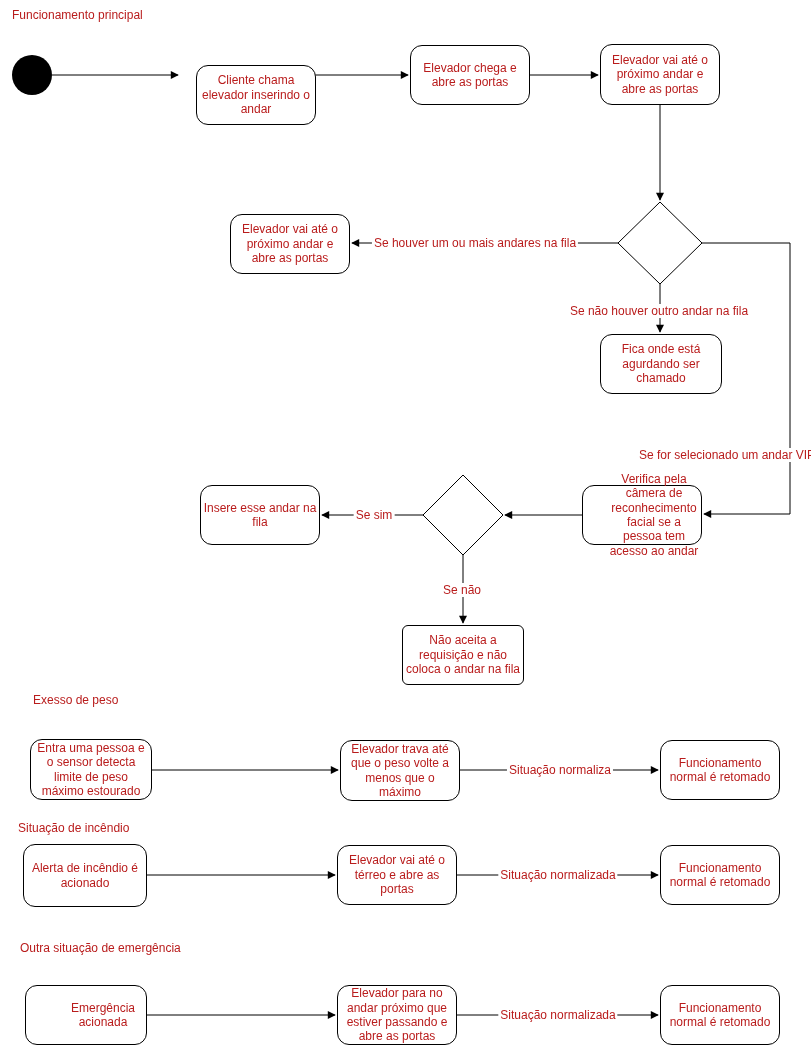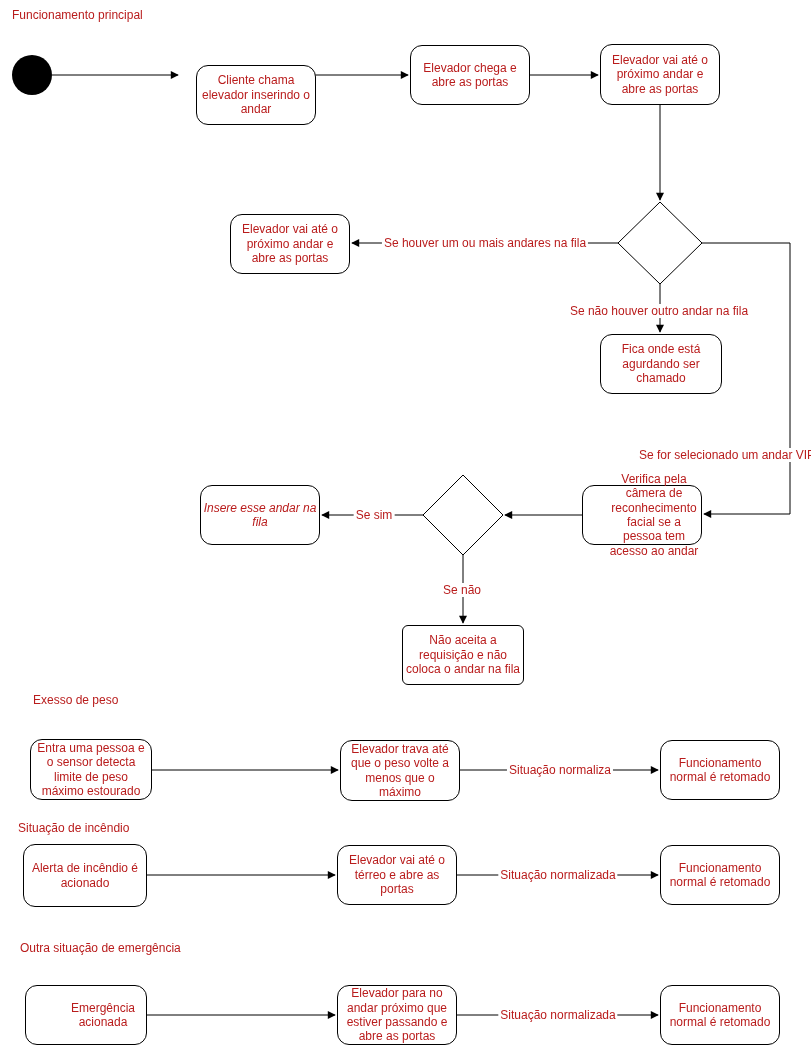--- a/index.html
+++ b/index.html
@@ -83,36 +83,36 @@
   <div class="section-title" style="left:33px; top:693px;">Exesso de peso</div>
   <div class="section-title" style="left:18px; top:821px;">Situação de incêndio</div>
   <div class="section-title" style="left:20px; top:941px;">Outra situação de emergência</div>
 
   <div class="node" style="left:196px; top:45px; width:120px; height:60px;margin-top:20px;">Cliente chama elevador inserindo o andar</div>
   <div class="node" style="left:410px; top:45px; width:120px; height:60px;">Elevador chega e abre as portas</div>
   <div class="node" style="left:600px; top:44px; width:120px; height:61px;">Elevador vai até o próximo andar e abre as portas</div>
   <div class="node" style="left:230px; top:214px; width:120px; height:60px;">Elevador vai até o próximo andar e abre as portas</div>
   <div class="node" style="left:600px; top:334px; width:122px; height:60px;">Fica onde está agurdando ser chamado</div>
   <div class="node" style="left:582px; top:485px; width:120px; height:60px;padding-left:26px;">Verifica pela câmera de reconhecimento facial se a pessoa tem acesso ao andar</div>
-  <div class="node" style="left:200px; top:485px; width:120px; height:60px;font-style:italic;">Insere esse andar na fila</div>
+  <div class="node" style="left:200px; top:485px; width:120px; height:60px;">Insere esse andar na fila</div>
   <div class="node" style="left:402px; top:625px; width:122px; height:60px;border-radius:6px;">Não aceita a requisição e não coloca o andar na fila</div>
 
   <div class="node" style="left:30px; top:739px; width:122px; height:61px;">Entra uma pessoa e o sensor detecta limite de peso máximo estourado</div>
   <div class="node" style="left:340px; top:740px; width:120px; height:61px;">Elevador trava até que o peso volte a menos que o máximo</div>
   <div class="node" style="left:660px; top:740px; width:120px; height:60px;">Funcionamento normal é retomado</div>
 
   <div class="node" style="left:23px; top:844px; width:124px; height:63px;">Alerta de incêndio é acionado</div>
   <div class="node" style="left:337px; top:845px; width:120px; height:60px;">Elevador vai até o térreo e abre as portas</div>
   <div class="node" style="left:660px; top:845px; width:120px; height:60px;">Funcionamento normal é retomado</div>
 
   <div class="node" style="left:25px; top:985px; width:122px; height:60px;padding-left:36px;">Emergência acionada</div>
   <div class="node" style="left:337px; top:985px; width:120px; height:60px;">Elevador para no andar próximo que estiver passando e abre as portas</div>
   <div class="node" style="left:660px; top:985px; width:120px; height:60px;">Funcionamento normal é retomado</div>
 
-  <div class="edge-label" style="left:485px; top:243px;">Se houver um ou mais andares na fila</div>
+  <div class="edge-label" style="left:475px; top:243px;">Se houver um ou mais andares na fila</div>
   <div class="edge-label" style="left:659px; top:311px;">Se não houver outro andar na fila</div>
   <div class="edge-label" style="left:727px; top:455px;">Se for selecionado um andar VIP</div>
   <div class="edge-label" style="left:374px; top:515px;">Se sim</div>
   <div class="edge-label" style="left:462px; top:590px;">Se não</div>
   <div class="edge-label" style="left:560px; top:770px;">Situação normaliza</div>
   <div class="edge-label" style="left:558px; top:875px;">Situação normalizada</div>
   <div class="edge-label" style="left:558px; top:1015px;">Situação normalizada</div>
 
 </div>
 

